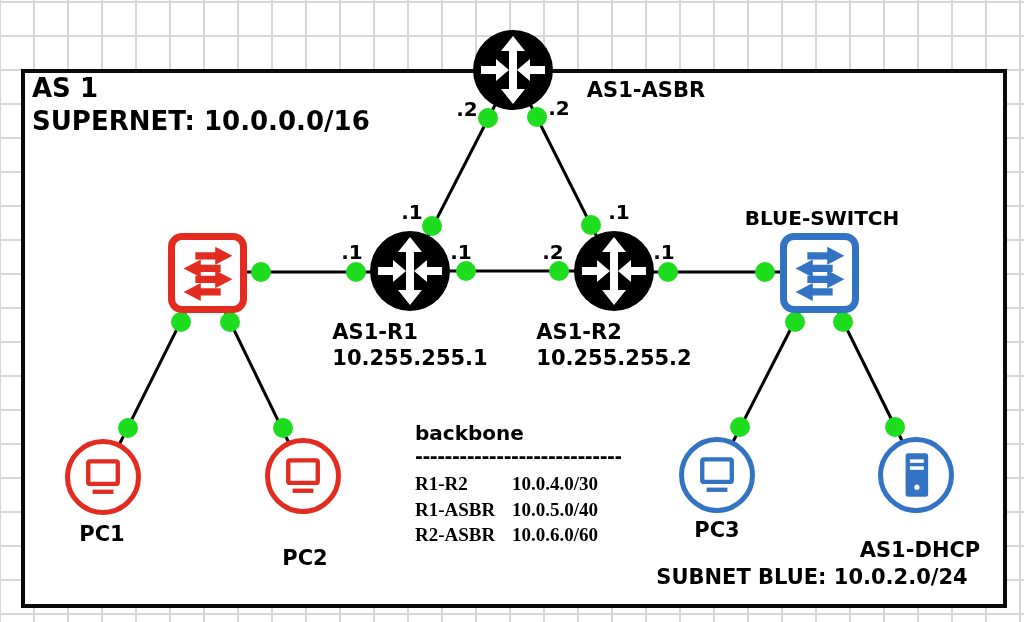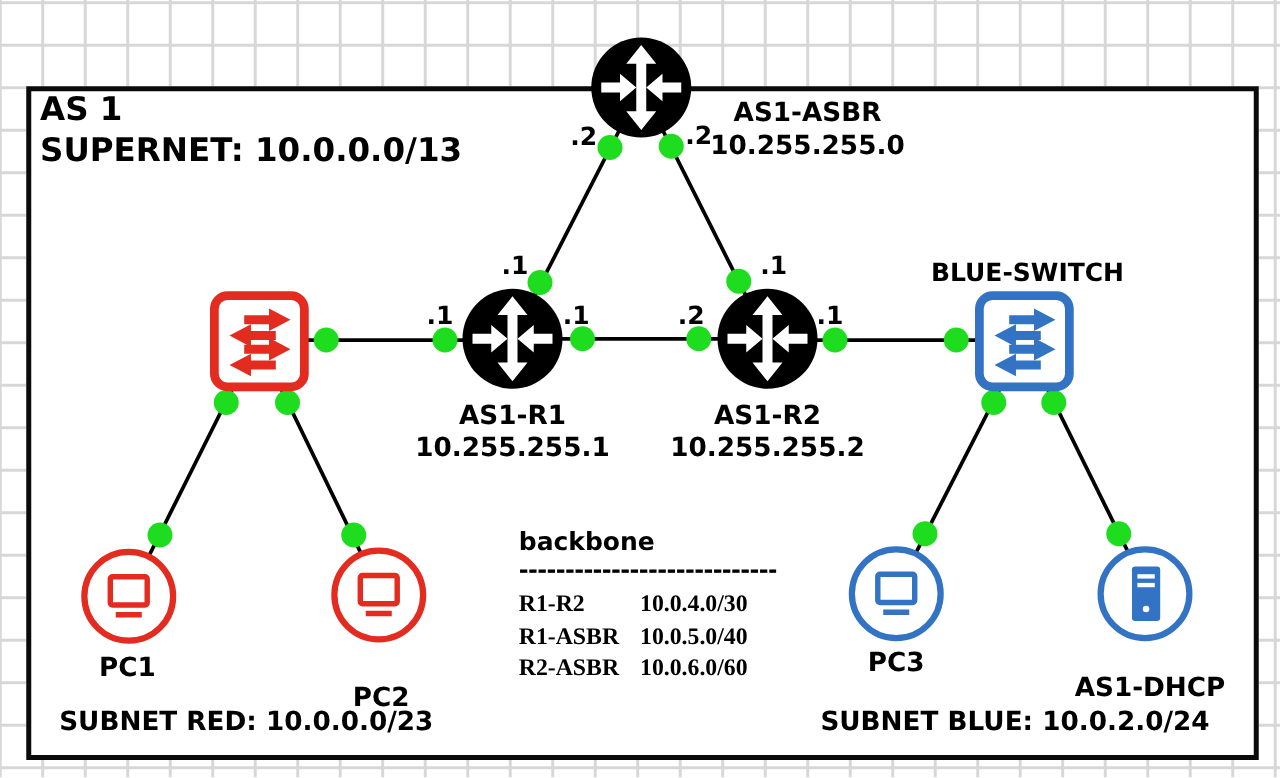--- a/index.html
+++ b/index.html
@@ -35,21 +35,21 @@
     border:7px solid currentColor; display:flex; align-items:center; justify-content:center;
   }
   .endhost {
     width:76px; height:76px; border-radius:50%; background:#fff;
     border:5px solid currentColor; display:flex; align-items:center; justify-content:center;
   }
   .red  { color:var(--red,#e32b20); }
   .blue { color:var(--blue,#3373c4); }
 
   .lbl { position:absolute; white-space:nowrap; }
-  .center-x { transform:translateX(-50%); text-align:center; }
+  .center-x { transform:translateX(-50%); }
   .center-xy { transform:translate(-50%,-50%); }
 
   .title-block { left:32px; top:72px; font-size:26px; line-height:33px; }
   .node-label  { font-size:21px; line-height:26px; }
   .if-label    { font-size:20px; }
   .subnet-label{ font-size:21px; }
   .switch-label{ font-size:20px; }
 
   .backbone { position:absolute; left:415px; top:421px; width:210px; font-size:19px; }
   .bb-title { font-size:20px; margin-bottom:4px; }
@@ -60,21 +60,21 @@
 </style>
 </head>
 <body>
 
 <div class="canvas">
 
   <div class="boundary"></div>
 
   <div class="lbl title-block">
     <div>AS 1</div>
-    <div>SUPERNET: 10.0.0.0/13</div>
+    <div>SUPERNET: 10.0.0.0/16</div>
   </div>
 
   <svg class="wires" viewBox="0 0 1024 622">
     <line class="link" x1="513" y1="70" x2="410" y2="271"></line>
     <line class="link" x1="513" y1="70" x2="614" y2="271"></line>
     <line class="link" x1="410" y1="271" x2="614" y2="271"></line>
     <line class="link" x1="207" y1="272" x2="410" y2="272"></line>
     <line class="link" x1="614" y1="272" x2="820" y2="272"></line>
     <line class="link" x1="190" y1="303" x2="103" y2="477"></line>
     <line class="link" x1="221" y1="303" x2="305" y2="476"></line>
@@ -162,21 +162,20 @@
     <svg width="66" height="66" viewBox="0 0 76 76">
       <rect x="26" y="13" width="26" height="50" rx="3" fill="currentColor"></rect>
       <rect x="31" y="20" width="16" height="4" fill="#fff"></rect>
       <rect x="31" y="28" width="16" height="4" fill="#fff"></rect>
       <circle cx="39" cy="52" r="3" fill="#fff"></circle>
     </svg>
   </div>
 
   <div class="lbl node-label center-x" style="left:646px;top:77px">
     <div>AS1-ASBR</div>
-    <div>10.255.255.0</div>
   </div>
   <div class="lbl node-label center-x" style="left:410px;top:319px">
     <div>AS1-R1</div>
     <div>10.255.255.1</div>
   </div>
   <div class="lbl node-label center-x" style="left:614px;top:319px">
     <div>AS1-R2</div>
     <div>10.255.255.2</div>
   </div>
   <div class="lbl switch-label center-x" style="left:822px;top:206px">BLUE-SWITCH</div>
@@ -204,16 +203,15 @@
     <div class="bb-row">
       <span class="bb-link">R1-ASBR</span>
       <span class="bb-subnet">10.0.5.0/40</span>
     </div>
     <div class="bb-row">
       <span class="bb-link">R2-ASBR</span>
       <span class="bb-subnet">10.0.6.0/60</span>
     </div>
   </div>
 
-  <div class="lbl subnet-label center-x" style="left:197px;top:565px">SUBNET RED: 10.0.0.0/23</div>
   <div class="lbl subnet-label center-x" style="left:812px;top:565px">SUBNET BLUE: 10.0.2.0/24</div>
 
 </div>
 
 </body></html>

